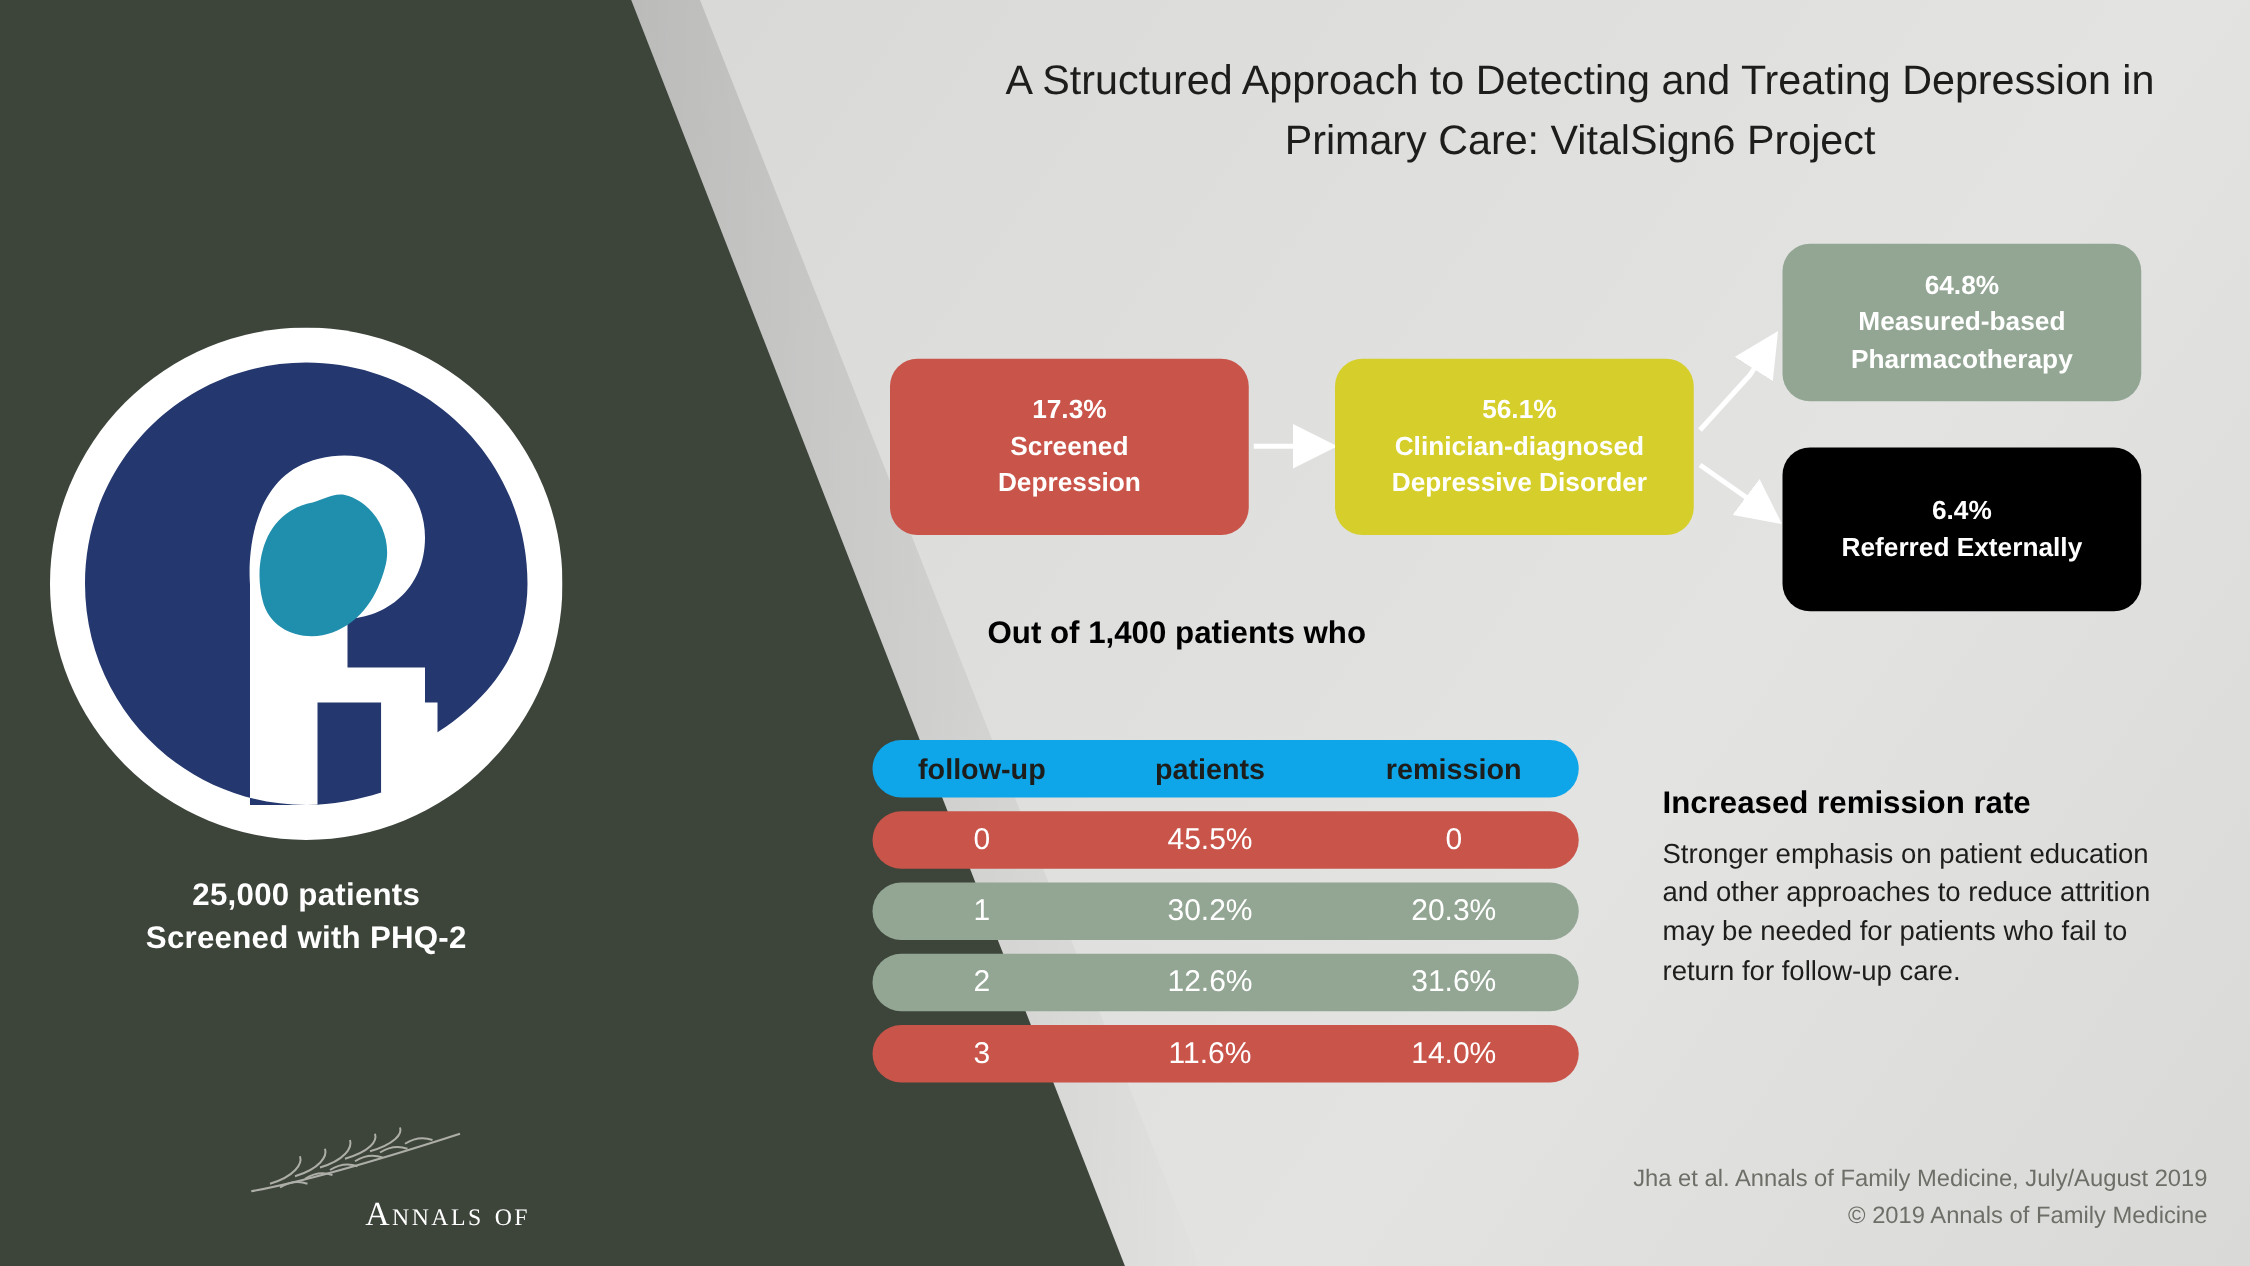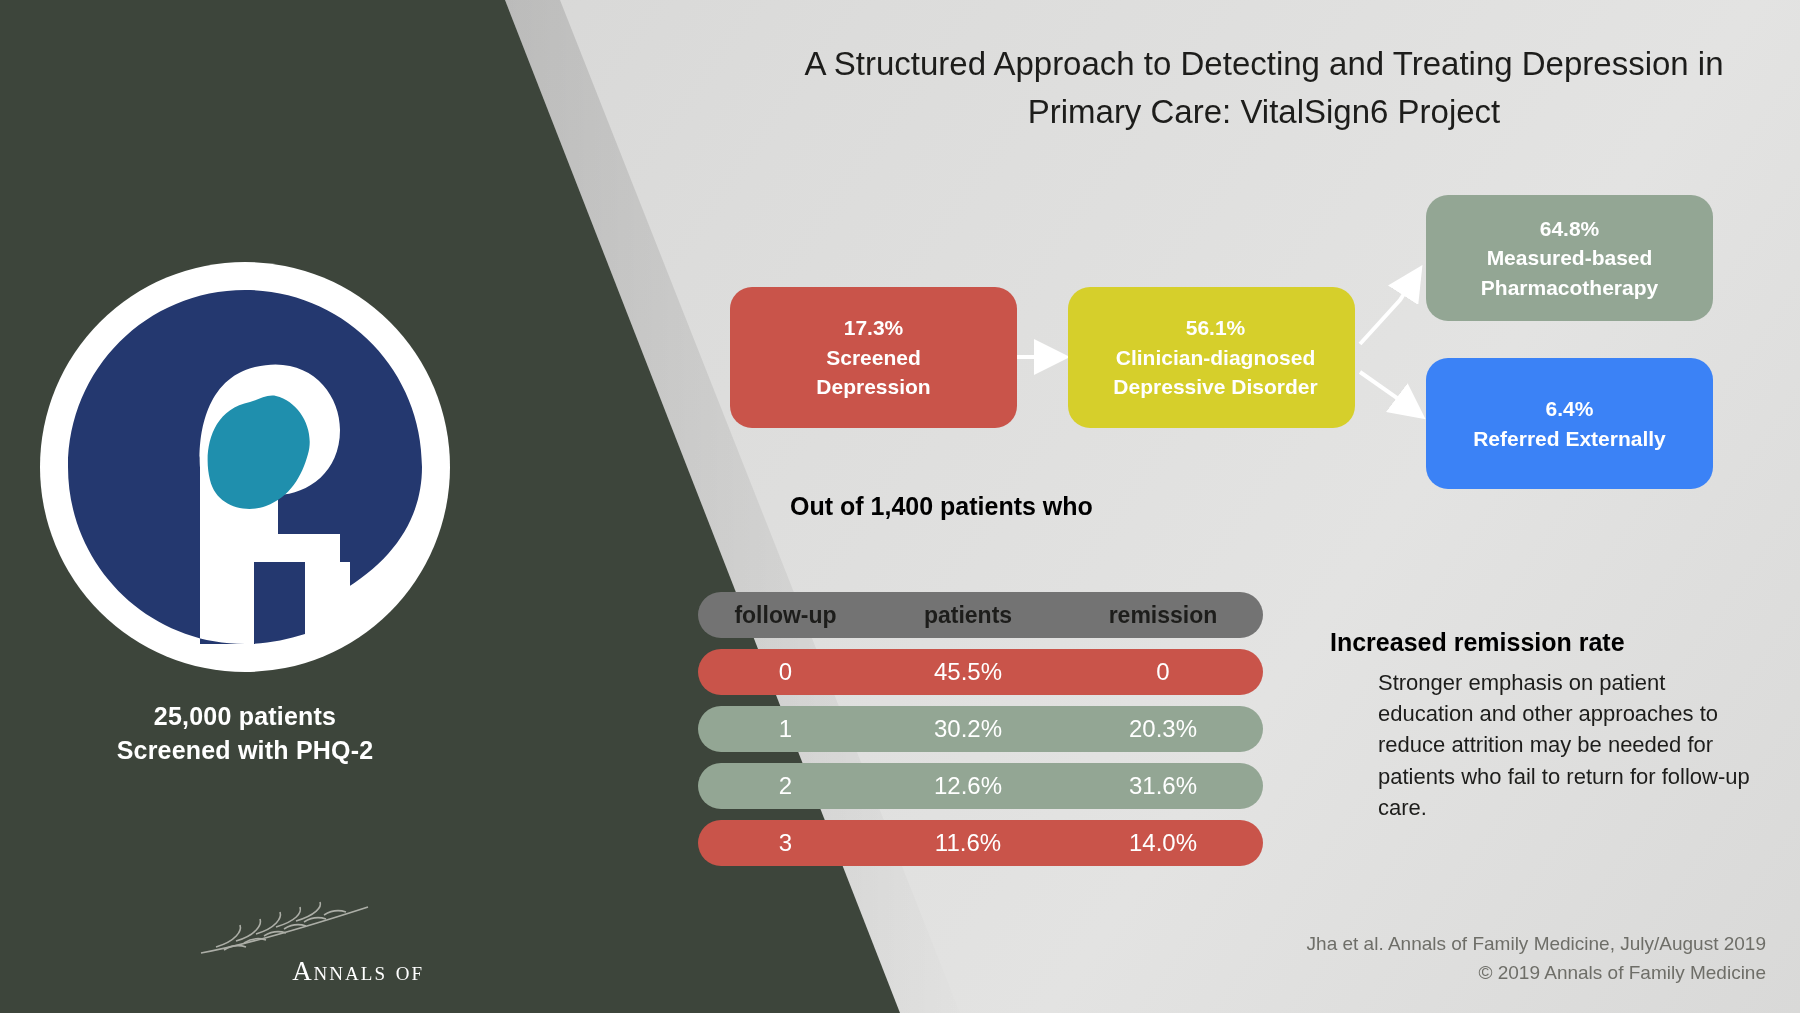--- a/index.html
+++ b/index.html
@@ -165,21 +165,21 @@
   .prow {
     display: flex;
     align-items: center;
     height: 46px;
     margin-bottom: 11px;
     border-radius: 23px;
     color: #ffffff;
     font-size: 24px;
   }
   .prow.header {
-    background: #737373;
+    background: #0ea5e9;
     color: #1d1d1b;
     font-weight: bold;
     font-size: 23px;
   }
   .prow .c1 { width: 175px; text-align: center; }
   .prow .c2 { width: 190px; text-align: center; }
   .prow .c3 { width: 200px; text-align: center; }
 
   
   .note {
@@ -192,21 +192,20 @@
     color: #000000;
     font-size: 25px;
     font-weight: bold;
     margin-bottom: 10px;
     margin-top: 35px;
   }
   .note-body {
     color: #1d1d1b;
     font-size: 22px;
     line-height: 1.42;
-    margin-left: 48px;
   }
 
   
   .credit {
     position: absolute;
     right: 34px;
     bottom: 26px;
     text-align: right;
     color: #6e6e68;
     font-size: 19px;
@@ -241,39 +240,39 @@
     <defs>
       <marker id="ah" markerWidth="9" markerHeight="9" refX="6" refY="4.5" orient="auto">
         <path d="M0,0 L9,4.5 L0,9 z" fill="#ffffff"></path>
       </marker>
     </defs>
     <line x1="1003" y1="357" x2="1058" y2="357" stroke="#ffffff" stroke-width="4" marker-end="url(#ah)"></line>
     <path d="M1360 344 L1400 300 L1416 275" stroke="#ffffff" stroke-width="4" fill="none" marker-end="url(#ah)"></path>
     <path d="M1360 372 L1400 400 L1416 412" stroke="#ffffff" stroke-width="4" fill="none" marker-end="url(#ah)"></path>
   </svg>
 
-  <div class="flowbox" id="box-screened" style="background: rgb(201, 84, 74); margin-left: 18px;">
+  <div class="flowbox" id="box-screened" style="background: rgb(201, 84, 74);">
     <span class="pct">17.3%</span>
     <span class="lbl">Screened</span>
     <span class="lbl">Depression</span>
   </div>
 
   <div class="flowbox" id="box-diagnosed" style="background: rgb(214, 207, 43);">
     <span class="pct">56.1%</span>
     <span class="lbl">Clinician-diagnosed</span>
     <span class="lbl">Depressive Disorder</span>
   </div>
 
   <div class="flowbox" id="box-pharma" style="background: rgb(147, 166, 148);">
     <span class="pct">64.8%</span>
     <span class="lbl">Measured-based</span>
     <span class="lbl">Pharmacotherapy</span>
   </div>
 
-  <div class="flowbox" id="box-referred" style="background: #3b82f6;">
+  <div class="flowbox" id="box-referred" style="background: #000000;">
     <span class="pct">6.4%</span>
     <span class="lbl">Referred Externally</span>
   </div>
 
   <div class="table-head">
     <div>Out of 1,400 patients who</div>
   </div>
 
   <div class="ptable">
     <div class="prow header">

